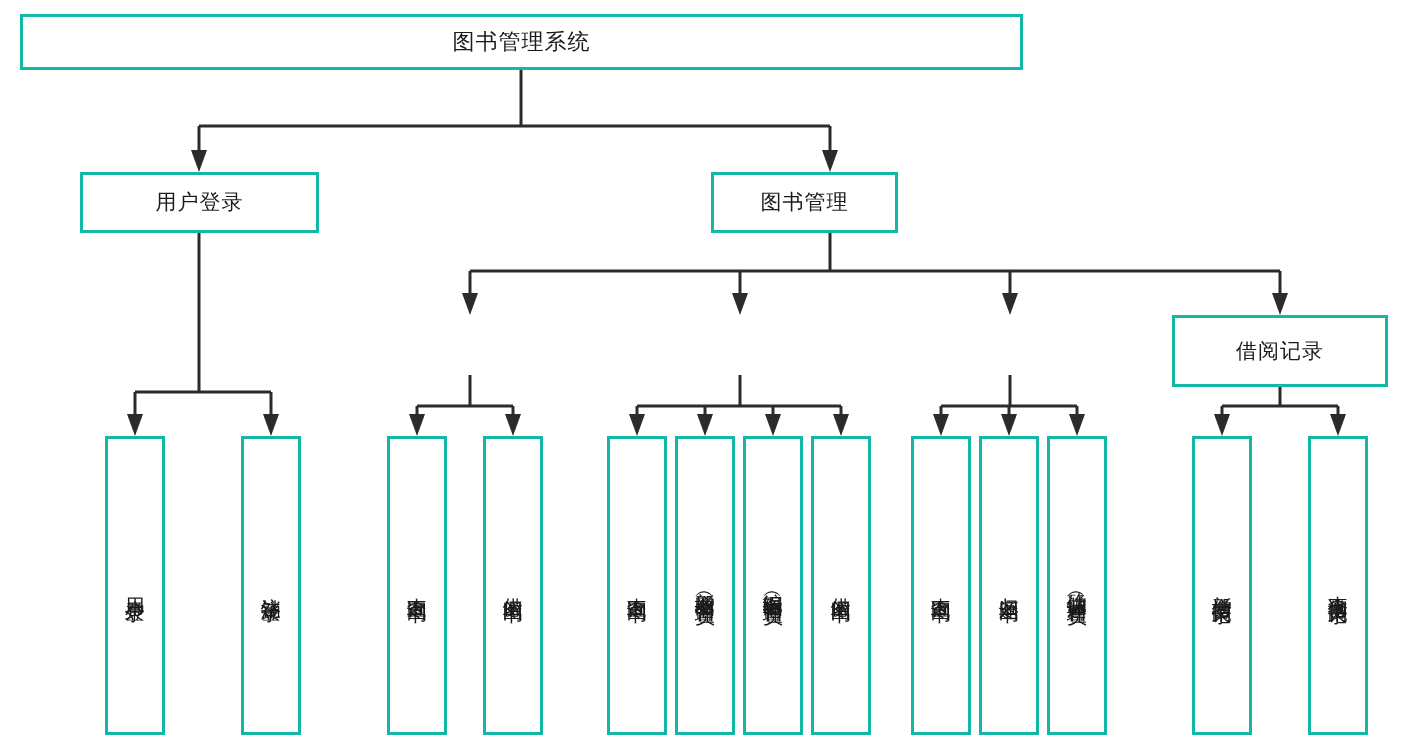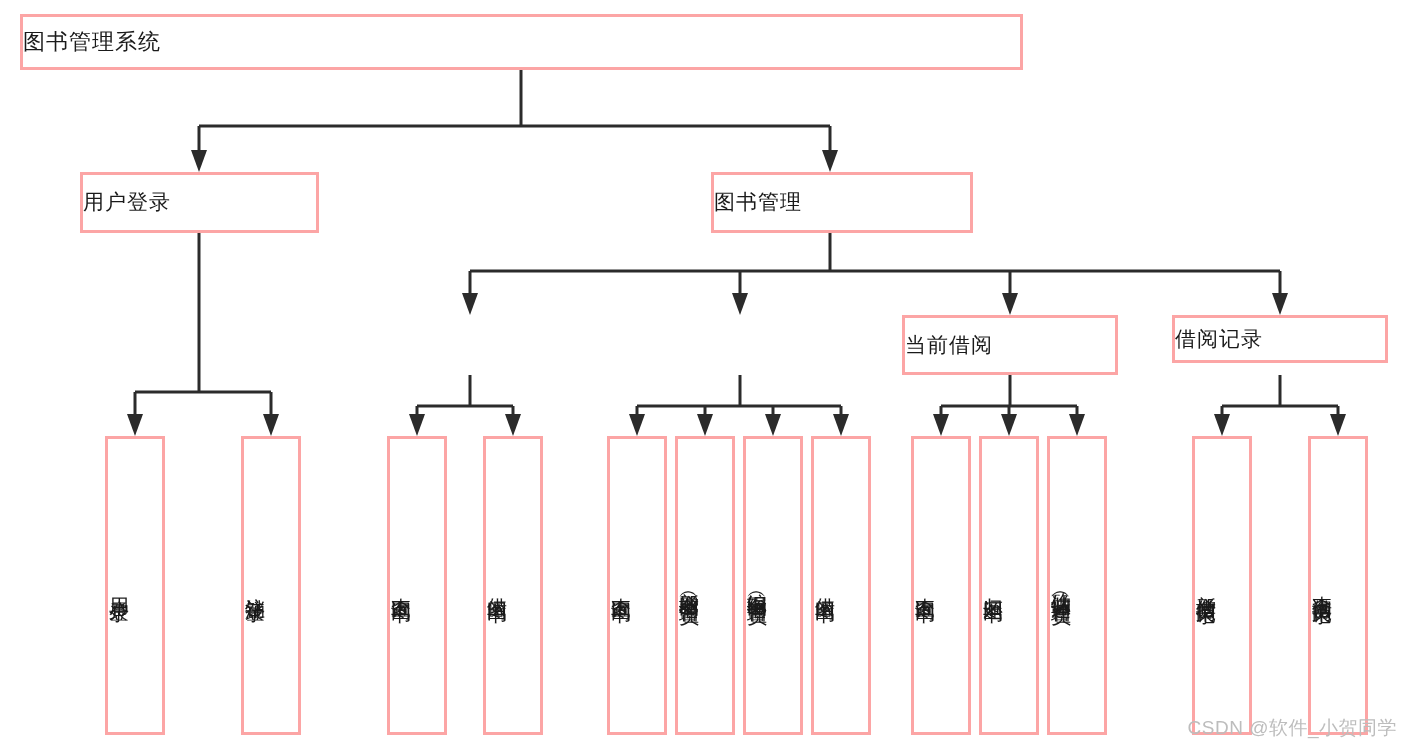--- a/index.html
+++ b/index.html
@@ -32,24 +32,25 @@
     stroke-width: 3;
     fill: none;
   }
   #connectors polygon {
     fill: #2b2b2b;
   }
   
   .node {
     position: absolute;
     box-sizing: border-box;
-    border: 3px solid #fca5a5;
+    border: 3px solid #14b8a6;
     background: #ffffff;
     display: flex;
     align-items: center;
+    justify-content: center;
     color: #1a1a1a;
   }
   .node-label {
     display: block;
     text-align: center;
     line-height: 1.05;
     letter-spacing: 1px;
   }
   
   .node.horiz .node-label {
@@ -151,28 +152,25 @@
     <polygon points="1330,414 1346,414 1338,436"></polygon>
   </svg>
 
   <div class="node horiz root" style="left:20px; top:14px; width:1003px; height:56px;">
     <span class="node-label">图书管理系统</span>
   </div>
 
   <div class="node horiz" style="left:80px; top:172px; width:239px; height:61px;">
     <span class="node-label">用户登录</span>
   </div>
-  <div class="node horiz" style="left:711px; top:172px; width:262px; height:61px;">
+  <div class="node horiz" style="left:711px; top:172px; width:187px; height:61px;">
     <span class="node-label">图书管理</span>
   </div>
 
-  <div class="node horiz" style="left:902px; top:315px; width:216px; height:60px;">
-    <span class="node-label">当前借阅</span>
-  </div>
-  <div class="node horiz" style="left:1172px; top:315px; width:216px; height:48px;">
+  <div class="node horiz" style="left:1172px; top:315px; width:216px; height:72px;">
     <span class="node-label">借阅记录</span>
   </div>
 
   <div class="node vert" style="left:105px; top:436px; width:60px; height:299px;">
     <span class="node-label">用户登录</span>
   </div>
   <div class="node vert" style="left:241px; top:436px; width:60px; height:299px;">
     <span class="node-label">注销登录</span>
   </div>
 
@@ -206,15 +204,14 @@
     <span class="node-label">确认归还（管理员）</span>
   </div>
 
   <div class="node vert" style="left:1192px; top:436px; width:60px; height:299px;">
     <span class="node-label">新增借阅记录</span>
   </div>
   <div class="node vert" style="left:1308px; top:436px; width:60px; height:299px;">
     <span class="node-label">查询借阅记录</span>
   </div>
 
-  <div id="watermark">CSDN @软件_小贺同学</div>
 
 </div>
 
 </body></html>

